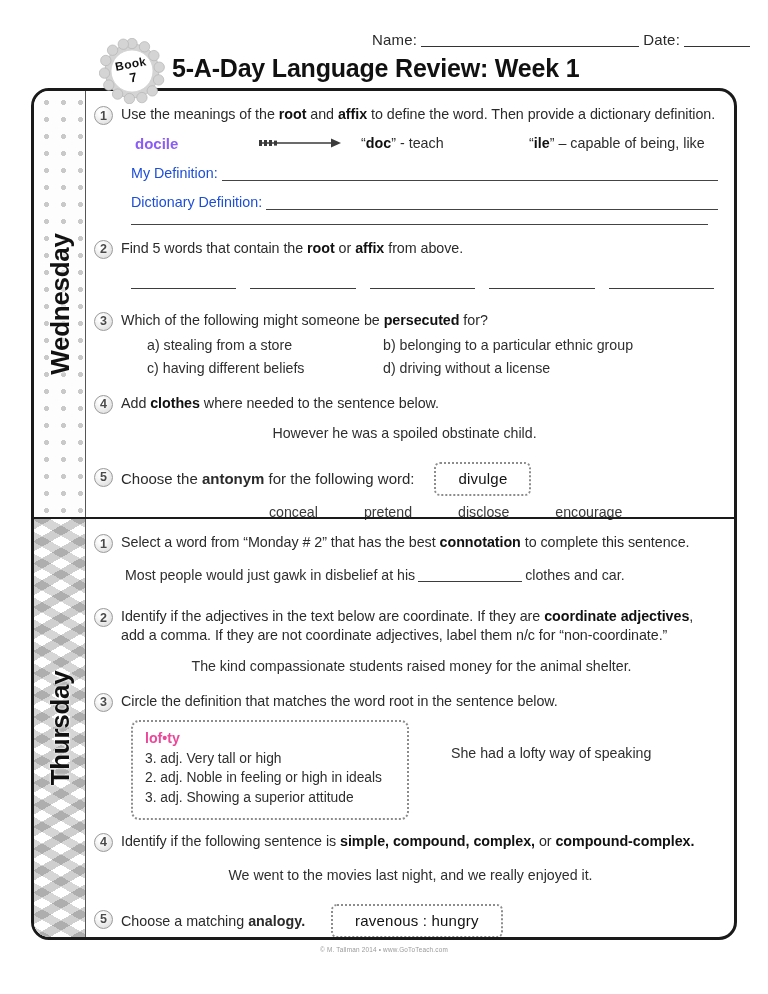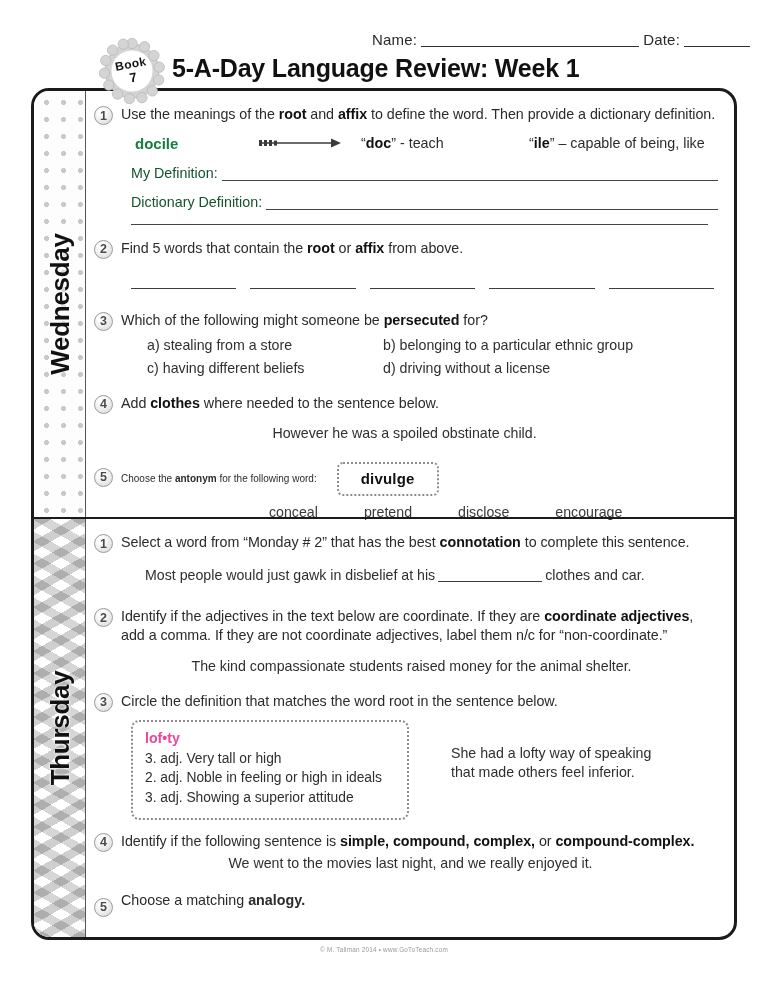--- a/index.html
+++ b/index.html
@@ -193,34 +193,34 @@
 
   
   .rootrow {
     display: flex;
     align-items: center;
     margin-top: 11px;
     padding-left: 14px;
     font-size: 14.3px;
     color: #2b2b2b;
   }
-  .rootrow .word { font-weight: bold; font-size: 15px; color:#15803d; width: 122px; }
+  .rootrow .word { font-weight: bold; font-size: 15px; color:#8b5cf6; width: 122px; }
   .rootrow .arrow { width: 104px; display:flex; align-items:center; color:#444;}
   .rootrow .arrow svg { display:block; }
   .rootrow .m1 { width: 168px; }
   .rootrow b { color:#111; }
 
   
   .defline {
     display: flex;
     align-items: flex-end;
     margin-top: 13px;
     padding-left: 10px;
     font-size: 14.3px;
-    color: #14532d;
+    color: #1d4ed8;
   }
   .defline .lbl { white-space: nowrap; }
   .defline .rule { flex: 1 1 auto; border-bottom: 1.5px solid #444; height: 13px; margin-left: 4px; }
   .fullrule {
     margin: 13px 10px 0 10px;
     border-bottom: 1.5px solid #444;
     height: 2px;
   }
 
   
@@ -244,28 +244,28 @@
   .mc2 .opt.a { width: 236px; }
 
   
   .dotbox {
     border: 2.4px dotted #8c8c8c;
     border-radius: 6px;
     display: inline-block;
     padding: 6px 22px;
     text-align: center;
   }
-  .dotbox .bw { font-weight: bold; font-size: 15px; color: #111; letter-spacing:.2px; }
+  .dotbox .bw { font-weight: normal; font-size: 15px; color: #111; letter-spacing:.2px; }
 
   .q5row {
     display: flex;
     align-items: center;
     margin-top: 2px;
   }
-  .q5row .lead { font-size: 10px; color:#2b2b2b; margin-right: 20px; white-space: nowrap;}
+  .q5row .lead { font-size: 15px; color:#2b2b2b; margin-right: 20px; white-space: nowrap;}
 
   .wordopts {
     display: flex;
     margin-top: 8px;
     padding-left: 148px;
     gap: 46px;
     font-size: 14.2px;
     color: #3a3a3a;
   }
 
@@ -486,21 +486,21 @@
       </div>
 
       <div class="content">
 
         <div class="q">
           <div class="qnum">1</div>
           <div class="qbody">
             <div class="qtext">
               Select a word from “Monday # 2” that has the best <b>connotation</b> to complete this sentence.
             </div>
-            <div class="sub" style="margin-top:14px;padding-left:4px;margin-left:20px;">
+            <div class="sub" style="margin-top:14px;padding-left:4px;">
               <span>Most people would just gawk in disbelief at his</span><span class="inlineblank"></span><span>clothes and car.</span>
             </div>
           </div>
         </div>
 
         <div class="q" style="margin-top:22px;">
           <div class="qnum">2</div>
           <div class="qbody">
             <div class="qtext">
               Identify if the adjectives in the text below are coordinate. If they are <b>coordinate adjectives</b>, add a comma. If they are not coordinate adjectives, label them n/c for “non-coordinate.”
@@ -517,41 +517,43 @@
             </div>
             <div class="defbox-wrap">
               <div class="defbox">
                 <div class="hw">lof•ty</div>
                 <div class="dl">3. adj. Very tall or high</div>
                 <div class="dl">2. adj. Noble in feeling or high in ideals</div>
                 <div class="dl">3. adj. Showing a superior attitude</div>
               </div>
               <div class="defsent">
                 <div>She had a lofty way of speaking</div>
-                <div>that made others feel inferior.</div>
               </div>
             </div>
           </div>
         </div>
 
         <div class="q" style="margin-top:12px;">
           <div class="qnum">4</div>
           <div class="qbody">
             <div class="qtext">
               Identify if the following sentence is <b>simple, compound, complex,</b> or <b>compound-complex.</b>
             </div>
-            <div class="sub center" style="margin-top:4px;padding-right:18px;">We went to the movies last night, and we really enjoyed it.</div>
+            <div class="sub center" style="margin-top:16px;padding-right:18px;">We went to the movies last night, and we really enjoyed it.</div>
           </div>
         </div>
 
         <div class="q" style="margin-top:16px;">
           <div class="qnum" style="margin-top:8px;">5</div>
           <div class="qbody">
             <div class="an-box-row">
               <span class="lead">Choose a matching <b>analogy.</b></span>
+              <span class="dotbox">
+                <span class="bw">ravenous : hungry</span>
+              </span>
             </div>
 
           </div>
         </div>
 
       </div>
     </div>
 
   </div>
 

